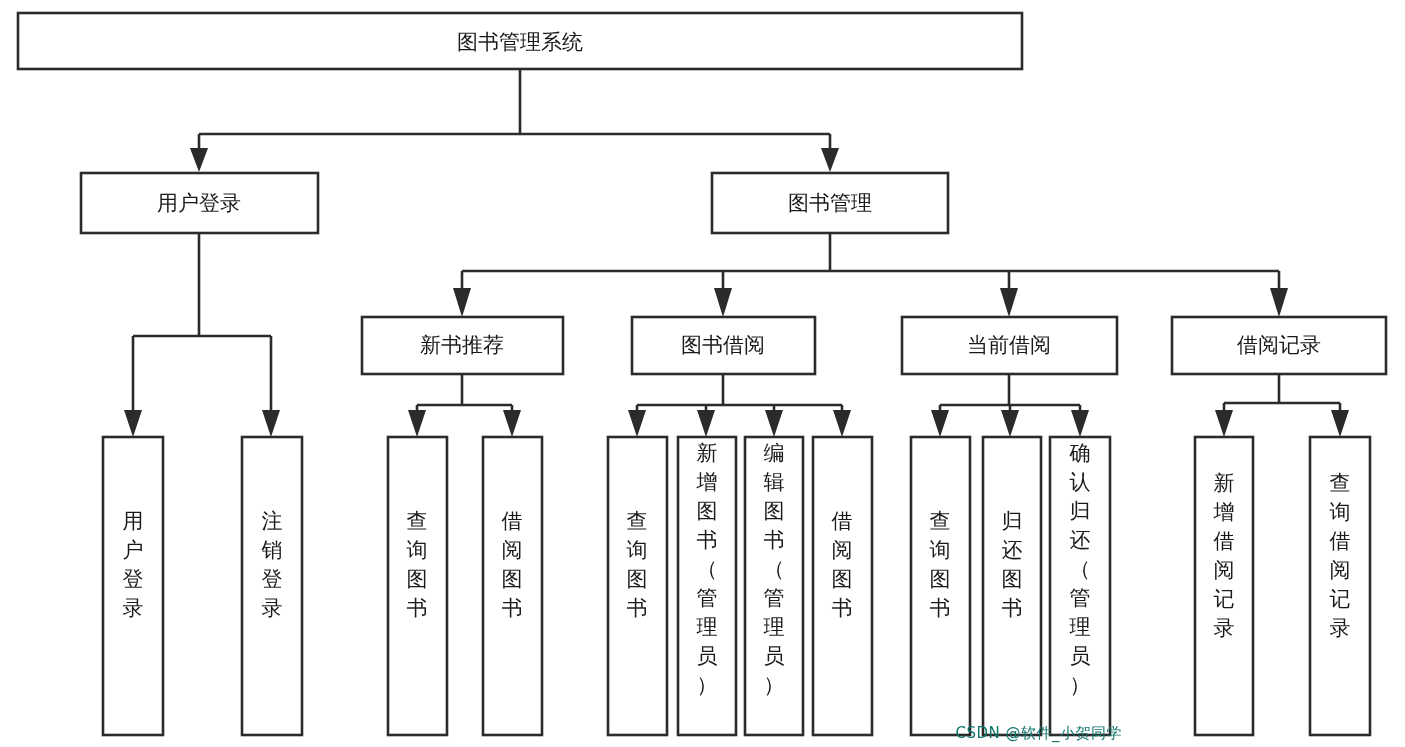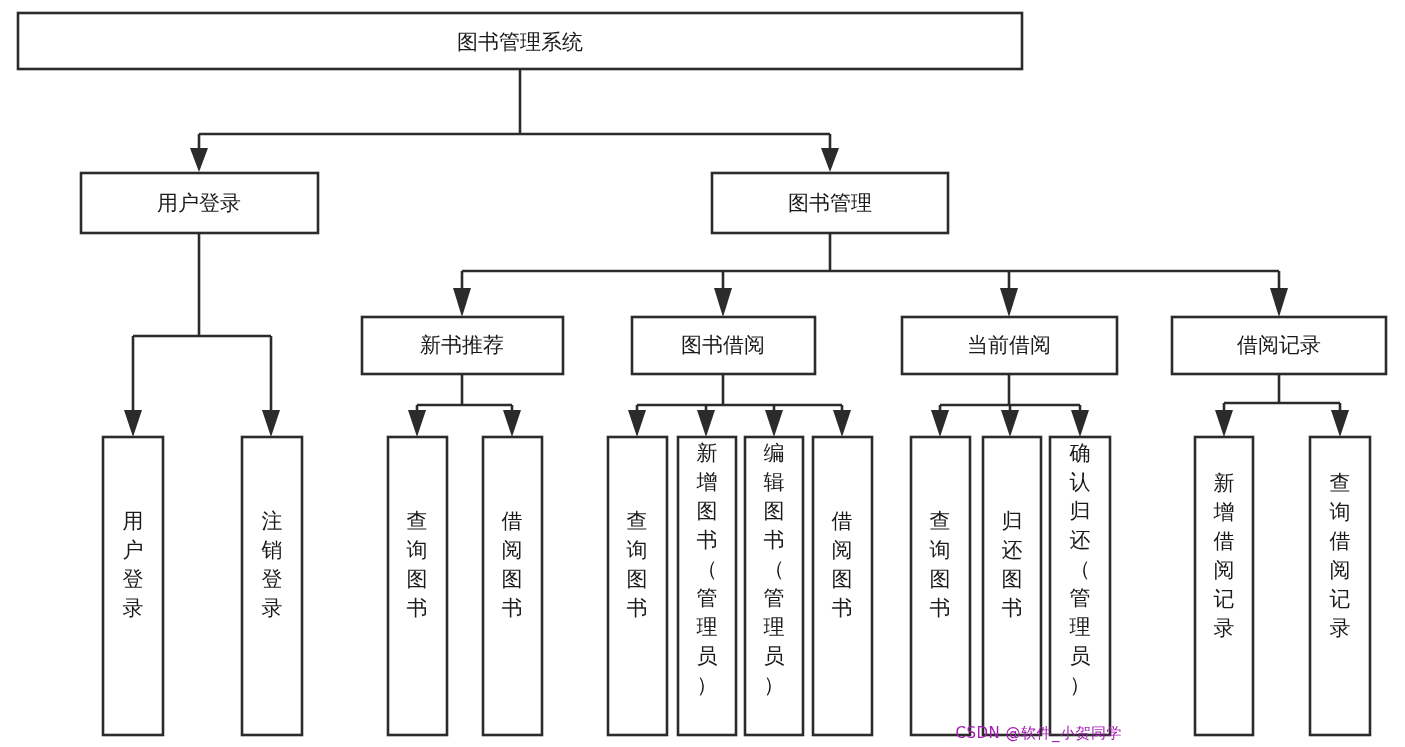--- a/index.html
+++ b/index.html
@@ -53,21 +53,21 @@
     font-size: 21px;
     fill: #1a1a1a;
     text-anchor: middle;
   }
   .watermark {
     position: absolute;
     right: 8px;
     bottom: 4px;
     font-family: "DejaVu Sans", "Liberation Sans", sans-serif;
     font-size: 15px;
-    color: #a21caf;
+    color: #0f766e;
     white-space: nowrap;
     letter-spacing: 0.5px;
   }
 </style>
 </head>
 <body>
 
 <div id="diagram-root">
 
   <svg class="diagram-canvas" viewBox="0 0 1405 747" xmlns="http://www.w3.org/2000/svg">

